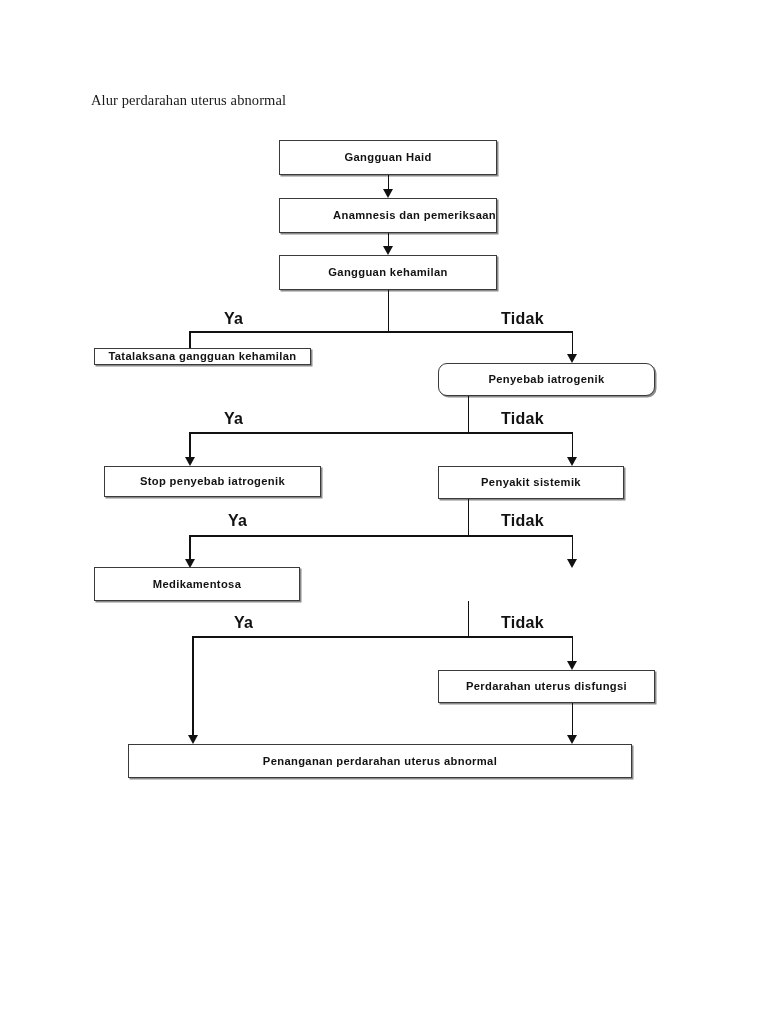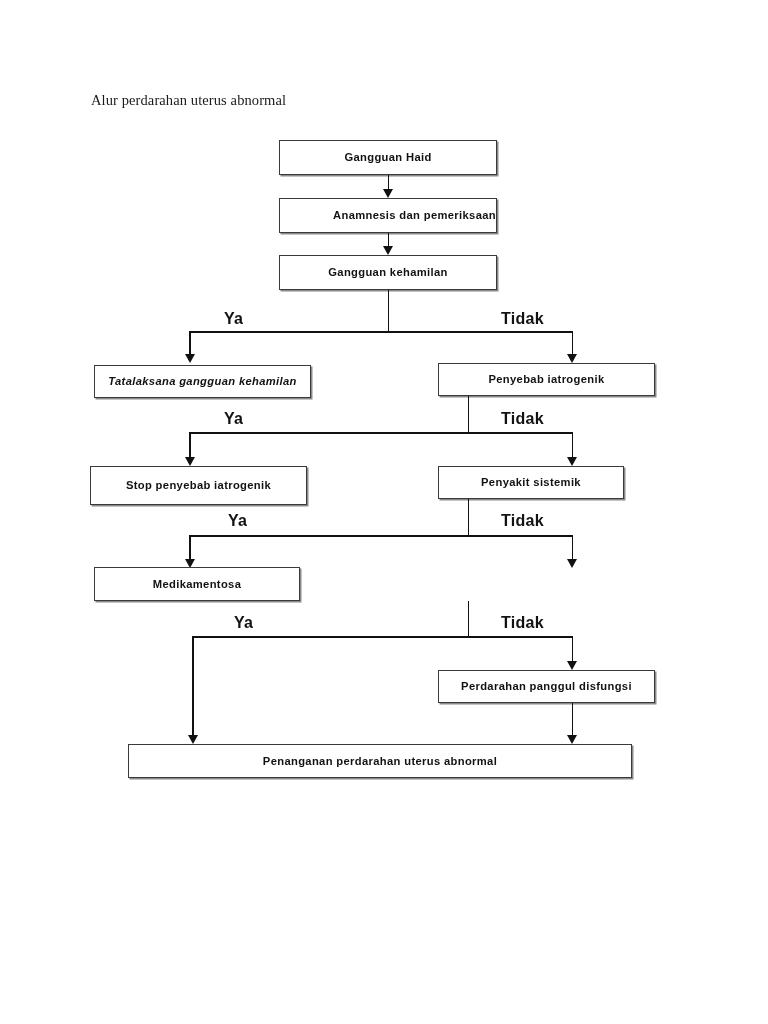--- a/index.html
+++ b/index.html
@@ -97,41 +97,41 @@
 
   <div class="elabel" style="left:224px; top:310px;">Ya</div>
   <div class="elabel" style="left:501px; top:310px;">Tidak</div>
 
   <div class="vline" style="left:189.3px; top:331px; height:23px;"></div>
   <div class="arrowhead" style="left:185.1px; top:354px;"></div>
 
   <div class="vline" style="left:571.6px; top:331px; height:23px;"></div>
   <div class="arrowhead" style="left:567.4px; top:354px;"></div>
 
-  <div class="fbox" style="left:94px; top:365px; width:217px; height:33px;font-style:italic;">
+  <div class="fbox" style="left:94px; top:348px; width:217px; height:17px;">
     <span>Tatalaksana gangguan kehamilan</span>
   </div>
 
-  <div class="fbox" style="left:438px; top:363px; width:217px; height:33px;">
+  <div class="fbox" style="left:438px; top:363px; width:217px; height:33px;border-radius:9px;">
     <span>Penyebab iatrogenik</span>
   </div>
 
   <div class="vline" style="left:467.5px; top:396px; height:37px;"></div>
   <div class="hline" style="left:190px; top:432px; width:383px;"></div>
 
   <div class="elabel" style="left:224px; top:410px;">Ya</div>
   <div class="elabel" style="left:501px; top:410px;">Tidak</div>
 
   <div class="vline" style="left:189.3px; top:432px; height:25px;"></div>
   <div class="arrowhead" style="left:185.1px; top:457px;"></div>
 
   <div class="vline" style="left:571.6px; top:432px; height:25px;"></div>
   <div class="arrowhead" style="left:567.4px; top:457px;"></div>
 
-  <div class="fbox" style="left:90px; top:466px; width:217px; height:39px;">
+  <div class="fbox" style="left:104px; top:466px; width:217px; height:31px;">
     <span>Stop penyebab iatrogenik</span>
   </div>
 
   <div class="fbox" style="left:438px; top:466px; width:186px; height:33px;">
     <span>Penyakit sistemik</span>
   </div>
 
   <div class="vline" style="left:467.5px; top:499px; height:37px;"></div>
   <div class="hline" style="left:190px; top:535px; width:383px;"></div>
 
@@ -155,21 +155,21 @@
   <div class="elabel" style="left:234px; top:614px;">Ya</div>
   <div class="elabel" style="left:501px; top:614px;">Tidak</div>
 
   <div class="vline" style="left:192.3px; top:636px; height:99px;"></div>
   <div class="arrowhead" style="left:188.1px; top:735px;"></div>
 
   <div class="vline" style="left:571.6px; top:636px; height:26px;"></div>
   <div class="arrowhead" style="left:567.4px; top:661px;"></div>
 
   <div class="fbox" style="left:438px; top:670px; width:217px; height:33px;">
-    <span>Perdarahan panggul disfungsi</span>
+    <span>Perdarahan uterus disfungsi</span>
   </div>
 
   <div class="vline" style="left:571.6px; top:703px; height:32px;"></div>
   <div class="arrowhead" style="left:567.4px; top:735px;"></div>
 
   <div class="fbox" style="left:128px; top:744px; width:504px; height:34px;">
     <span>Penanganan perdarahan uterus abnormal</span>
   </div>
 
 </div>

